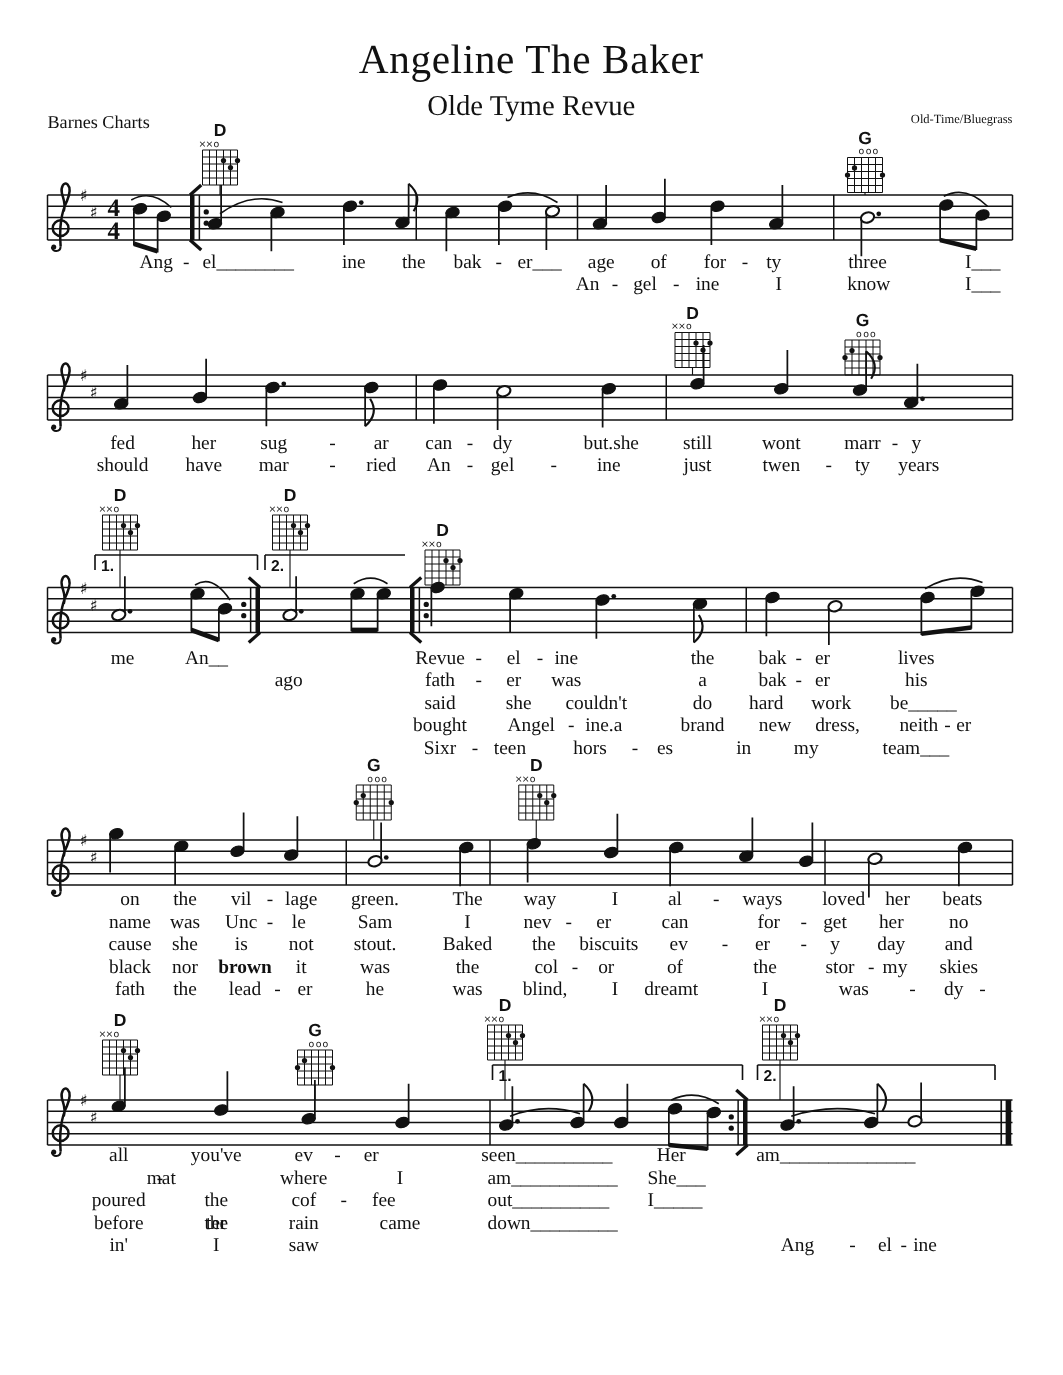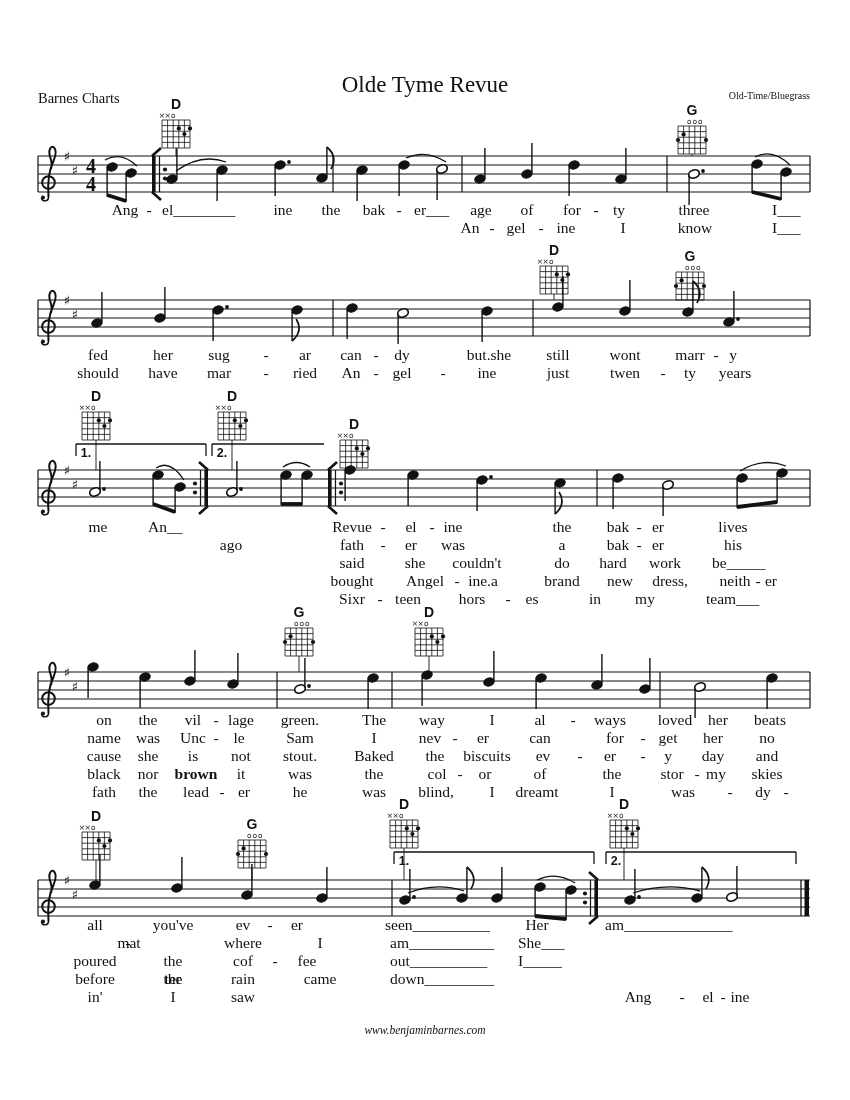--- a/index.html
+++ b/index.html
@@ -15,20 +15,21 @@
   #score{position:absolute;left:0;top:0;}
   #lyrics{position:absolute;left:0;top:0;width:850px;height:1100px;pointer-events:none;}
   .lyr{position:absolute;font-family:"Liberation Serif",serif;font-size:15.5px;
        transform:translateX(-50%);white-space:pre;color:#111;}
   .lyr.left{transform:none;}
 </style>
 </head>
 <body>
 
 <div class="page">
+  <div class="title">Angeline The Baker</div>
   <div class="subtitle">Olde Tyme Revue</div>
   <div class="credit-left">Barnes Charts</div>
   <div class="credit-right">Old-Time/Bluegrass</div>
   <svg id="score" width="850" height="1100" viewBox="0 0 850 1100">
       <line x1="38" y1="156" x2="810" y2="156" stroke="#111111" stroke-width="1.1"></line>
       <line x1="38" y1="165" x2="810" y2="165" stroke="#111111" stroke-width="1.1"></line>
       <line x1="38" y1="174" x2="810" y2="174" stroke="#111111" stroke-width="1.1"></line>
       <line x1="38" y1="183" x2="810" y2="183" stroke="#111111" stroke-width="1.1"></line>
       <line x1="38" y1="192" x2="810" y2="192" stroke="#111111" stroke-width="1.1"></line>
       <path d="M 48.5 197 C 47.5 184 49 170 53.5 161
@@ -784,14 +785,13 @@
       <span class="lyr left" style="left: 390px; top: 970px;">down_________</span>
       <span class="lyr" style="left: 95px; top: 988px;">in'</span>
       <span class="lyr" style="left: 173px; top: 988px;">I</span>
       <span class="lyr" style="left: 243px; top: 988px;">saw</span>
       <span class="lyr" style="left: 638px; top: 988px;">Ang</span>
       <span class="lyr" style="left: 682px; top: 988px;">-</span>
       <span class="lyr" style="left: 708px; top: 988px;">el</span>
       <span class="lyr" style="left: 723px; top: 988px;">-</span>
       <span class="lyr" style="left: 740px; top: 988px;">ine</span>
     </div>
-  <div class="footer">www.benjaminbarnes.com</div>
 </div>
 
 </body></html>

